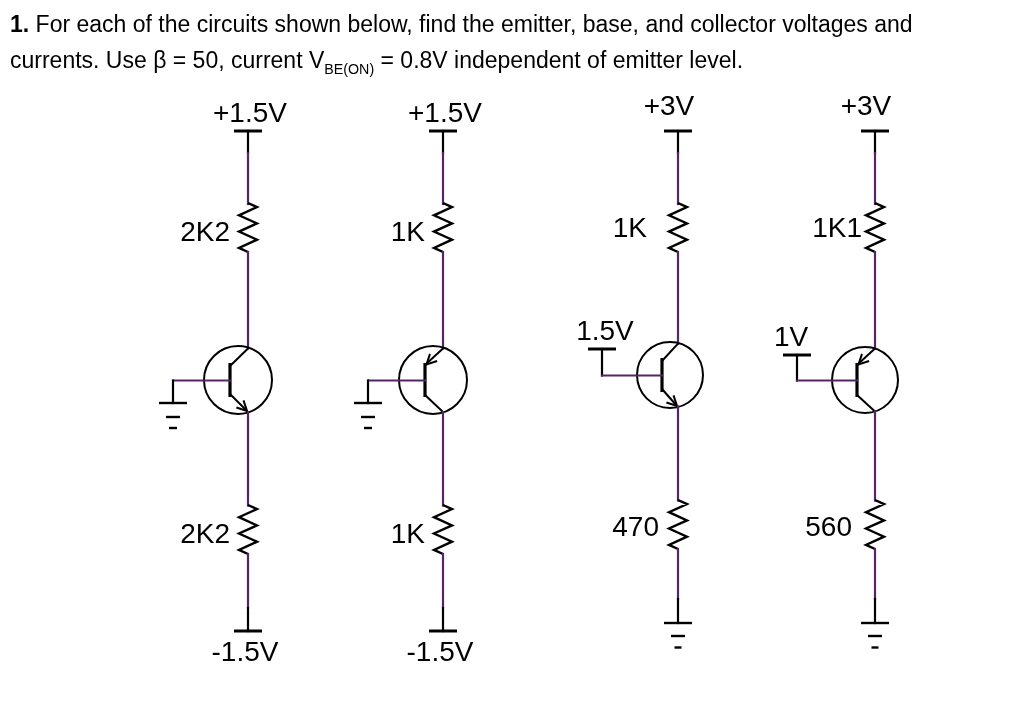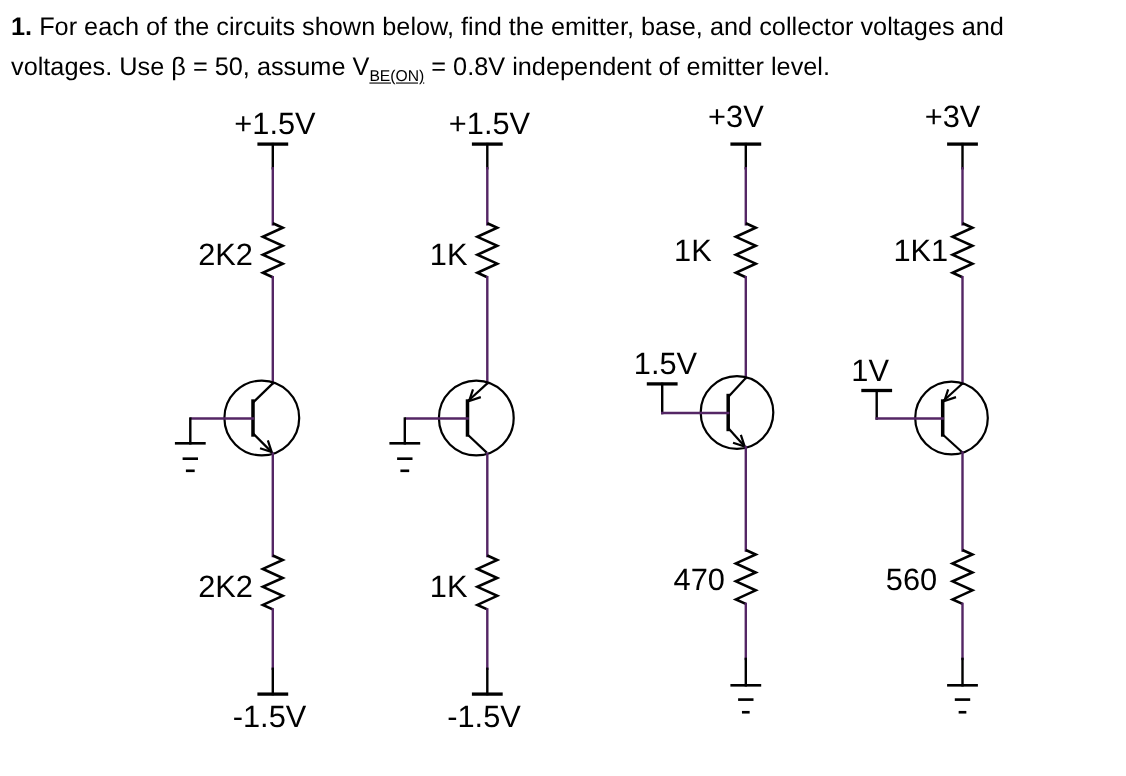--- a/index.html
+++ b/index.html
@@ -1,41 +1,41 @@
 <!DOCTYPE html>
 <html><head>
 <meta charset="utf-8">
 <style>
   html,body{margin:0;padding:0;background:#fff;}
   #page{position:relative;width:1024px;height:705px;background:#ffffff;overflow:hidden;
         font-family:"Liberation Sans",sans-serif;color:#000;padding-left:16px;}
   .title{position:absolute;left:10px;top:6px;width:1008px;}
   .tline{white-space:nowrap;font-size:23px;line-height:36px;color:#000;}
   .tline b{font-weight:bold;}
-  .tline sub{font-size:0.62em;text-decoration:underline;}
+  .tline sub{font-size:0.62em;}
   svg{position:absolute;left:0;top:0;}
   .lbl{font-family:"Liberation Sans",sans-serif;font-size:28px;fill:#000;}
   .wire{stroke-width:2.2;stroke-linecap:square;fill:none;}
   .blk{stroke:#000;stroke-width:2.2;fill:none;stroke-linecap:square;}
   .bar{stroke:#000;stroke-width:3;fill:none;stroke-linecap:butt;}
   .zig{stroke:#000;stroke-width:2.4;fill:none;stroke-linejoin:miter;}
   .circ{stroke:#000;stroke-width:2;fill:none;}
   .bbar{stroke:#000;stroke-width:3.2;fill:none;}
   .diag{stroke:#000;stroke-width:2;fill:none;}
   .arrow{stroke:#000;stroke-width:2;fill:none;stroke-linejoin:miter;}
   .gnd{stroke:#000;stroke-width:2.4;fill:none;}
 </style>
 </head>
 <body>
 
 <div id="page">
 
   <div class="title">
     <div class="tline"><b>1.</b> <span>For each of the circuits shown below, find the emitter, base, and collector voltages and</span></div>
-    <div class="tline"><span>voltages. Use β = 50, assume V</span><sub>BE(ON)</sub><span> = 0.8V independent of emitter level.</span></div>
+    <div class="tline"><span>currents. Use β = 50, current V</span><sub>BE(ON)</sub><span> = 0.8V independent of emitter level.</span></div>
   </div>
 
   <svg width="1024" height="705" viewBox="0 0 1024 705">
 
     <g>
       <text class="lbl" x="250" y="122" text-anchor="middle">+1.5V</text>
       <line class="bar" x1="234" y1="131" x2="262" y2="131"></line>
       <line class="blk" x1="248" y1="131" x2="248" y2="153"></line>
       <line class="wire" x1="248" y1="153" x2="248" y2="204" stroke="#542665"></line>
       <path class="zig" d="M248 203 L257 207.1 L239 215.3 L257 223.4 L239 231.6 L257 239.7 L239 247.9 L248 252"></path>

